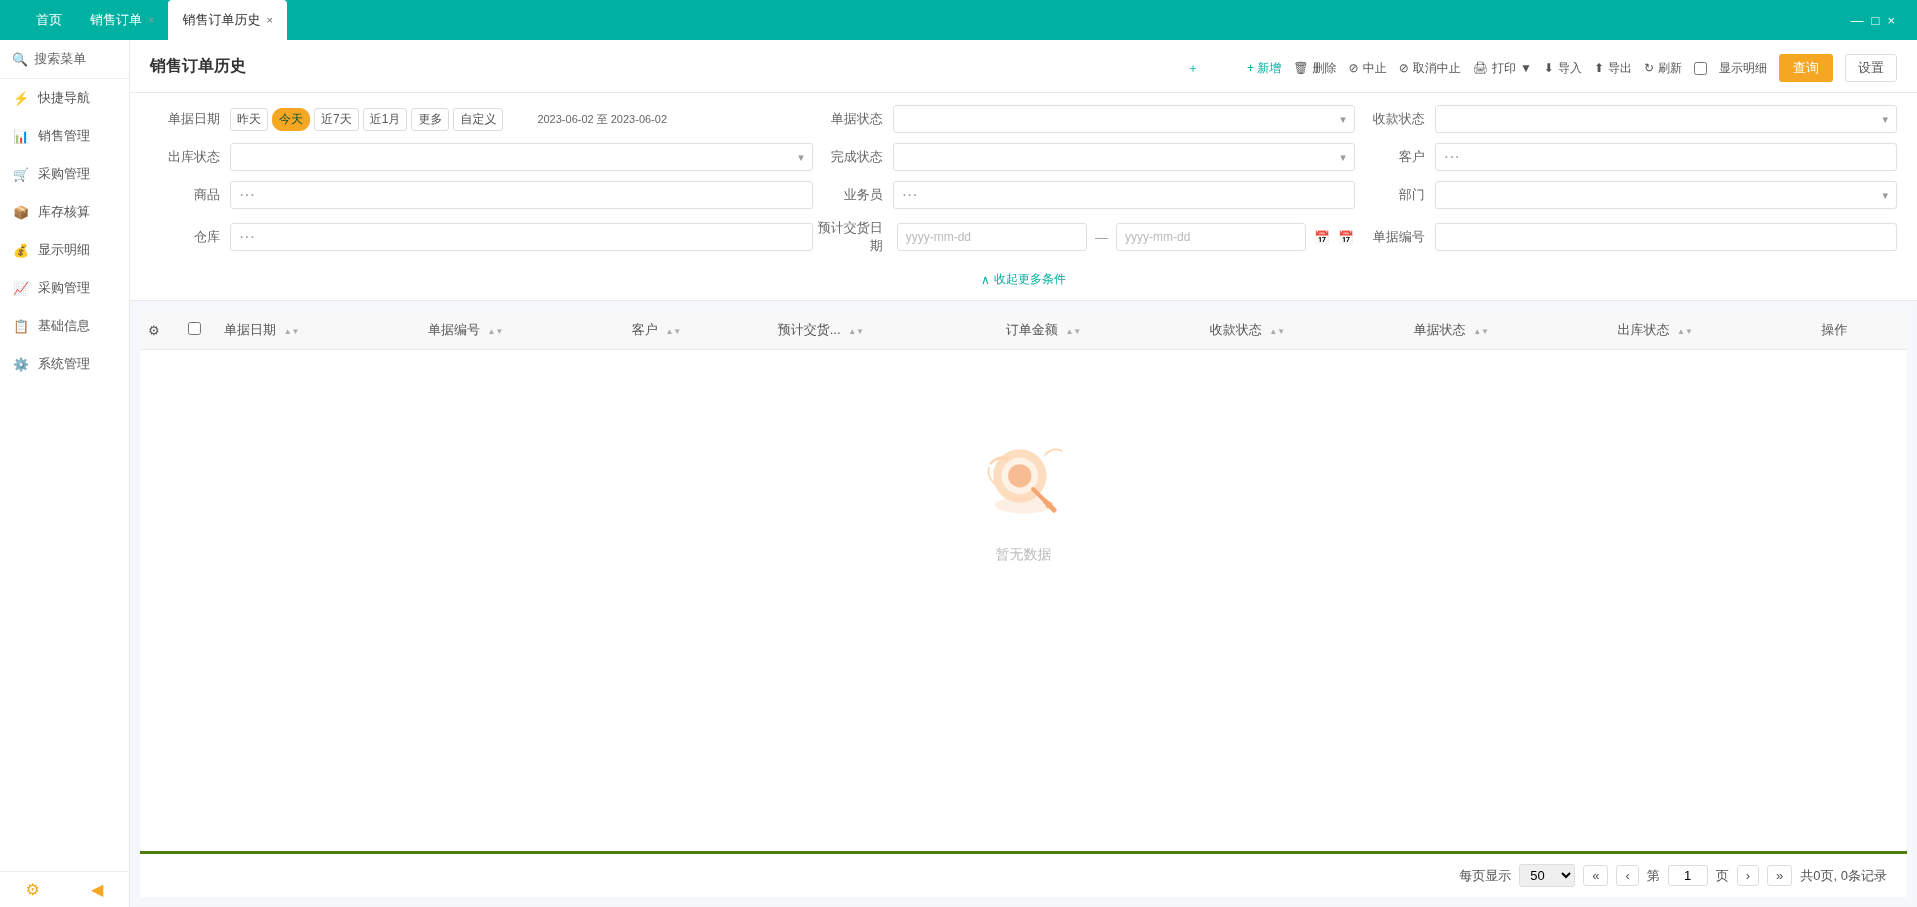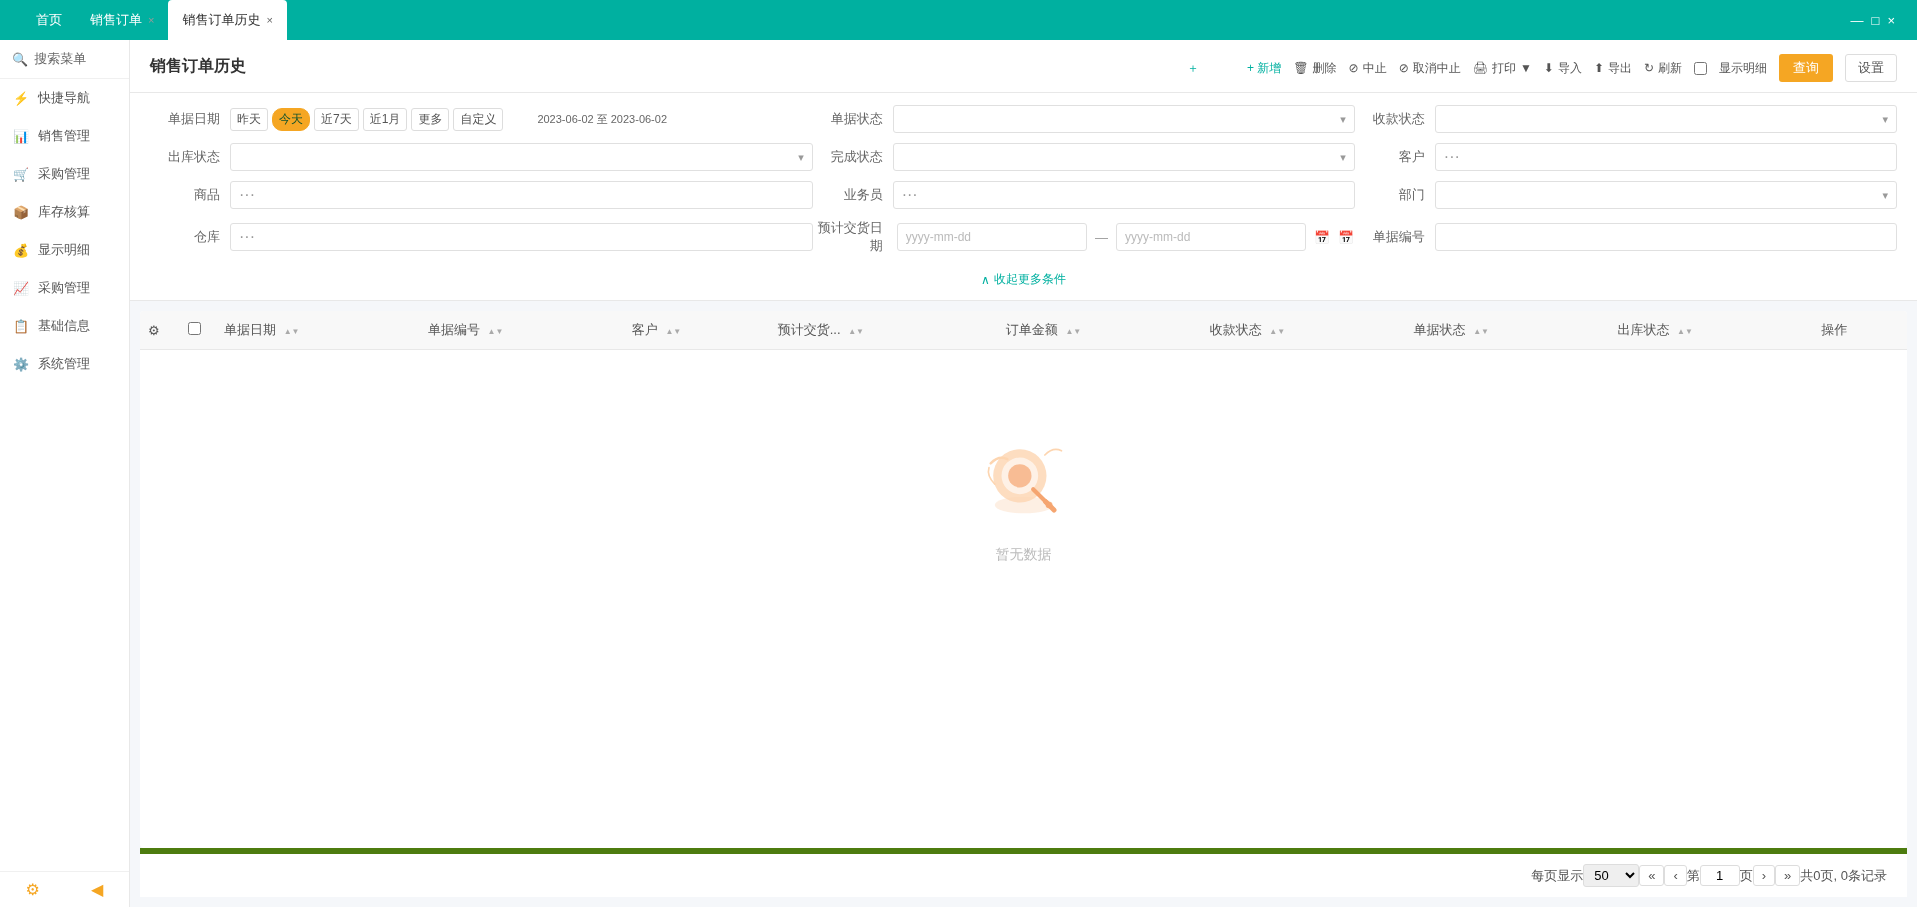--- a/index.html
+++ b/index.html
@@ -63,21 +63,21 @@
     .data-table th { background: #f8f8f8; border-bottom: 1px solid #e8e8e8; padding: 10px 8px; text-align: left; font-weight: normal; color: #555; font-size: 13px; white-space: nowrap; }
     .data-table th .sort-icons { display: inline-flex; flex-direction: column; margin-left: 4px; font-size: 8px; color: #aaa; }
     .data-table td { border-bottom: 1px solid #f0f0f0; padding: 10px 8px; font-size: 13px; color: #555; }
     .table-header-gear { width: 40px; text-align: center; }
     .table-header-check { width: 36px; text-align: center; }
     .empty-area { display: flex; flex-direction: column; align-items: center; justify-content: center; padding: 80px 0; }
     .empty-icon { width: 100px; height: 100px; margin-bottom: 16px; }
     .empty-text { color: #bbb; font-size: 14px; }
 
     
-    .pagination-bar { background: #fff; border-top: 6px solid #4d7c0f; padding: 10px 20px; display: flex; align-items: center; justify-content: flex-end; gap: 0; font-size: 13px; color: #555; margin: 0 10px 10px 10px; }
+    .pagination-bar { background: #fff; border-top: 3px solid #4d7c0f; padding: 10px 20px; display: flex; align-items: center; justify-content: flex-end; gap: 8px; font-size: 13px; color: #555; margin: 0 10px 10px 10px; }
     .page-size-select { border: 1px solid #ddd; border-radius: 3px; padding: 2px 6px; font-size: 13px; cursor: pointer; }
     .page-nav-btn { border: 1px solid #ddd; border-radius: 3px; padding: 2px 8px; cursor: pointer; background: #fff; color: #555; font-size: 13px; }
     .page-nav-btn:disabled { color: #ccc; cursor: not-allowed; }
     .page-input { border: 1px solid #ddd; border-radius: 3px; padding: 2px 6px; width: 40px; text-align: center; font-size: 13px; }
   </style>
 </head>
 <body>
 
 <div class="top-bar">
   <div class="top-bar-tabs">

